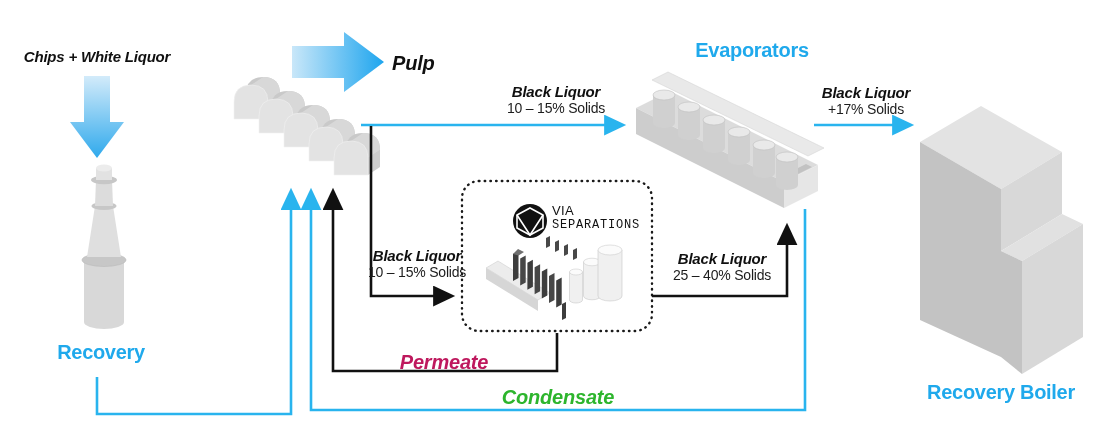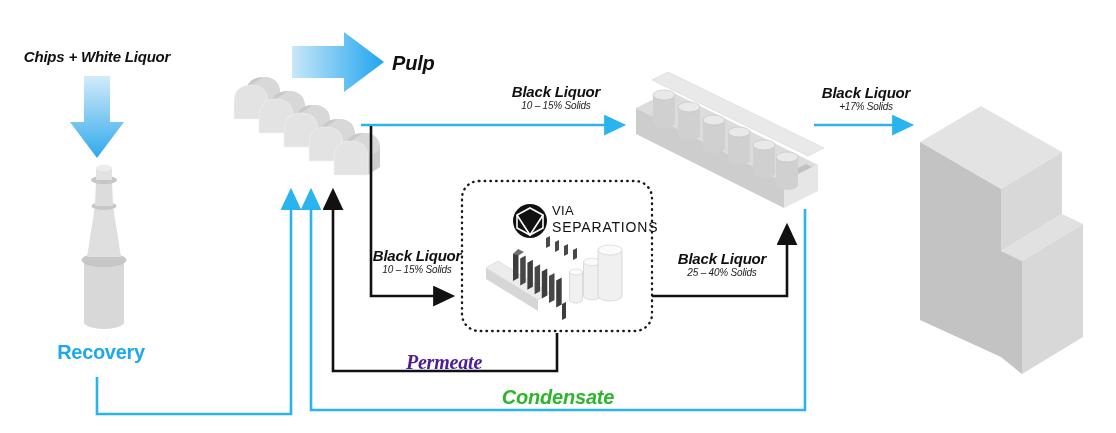--- a/index.html
+++ b/index.html
@@ -5,26 +5,26 @@
   html,body{margin:0;padding:0;background:#ffffff;}
   .stage{
     position:relative;width:1116px;height:433px;background:#ffffff;overflow:hidden;
     font-family:"Liberation Sans",sans-serif;
   }
   .stage svg{position:absolute;left:0;top:0;}
   .lbl{position:absolute;white-space:nowrap;line-height:1.15;}
   .center{transform:translateX(-50%);text-align:center;}
   .flow{font-weight:bold;font-style:italic;color:#101010;font-size:15px;letter-spacing:-0.2px;}
   .flow-lg{font-size:20px;}
-  .detail{font-style:italic;font-weight:normal;color:#1c1c1c;font-size:10px;letter-spacing:-0.2px;}
+  .detail{font-weight:normal;color:#1c1c1c;font-size:14px;letter-spacing:-0.2px;}
   .node{font-weight:bold;color:#1FA9EC;font-size:20px;letter-spacing:-0.3px;}
-  .permeate{color:#4c1d95;font-family:Liberation Serif, serif;}
+  .permeate{color:#be185d;}
   .condensate{color:#2DB52D;}
   .brand-top{font-weight:normal;color:#111;font-size:13px;letter-spacing:0.3px;}
-  .brand-bottom{font-weight:normal;color:#111;font-size:14px;letter-spacing:0.8px;}
+  .brand-bottom{font-weight:normal;color:#111;font-size:12px;letter-spacing:0.8px;font-family:Liberation Mono, monospace;}
 </style>
 </head>
 <body>
 
 <div class="stage">
 
   <svg width="1116" height="433" viewBox="0 0 1116 433">
     <defs>
       <linearGradient id="gradDown" x1="0" y1="0" x2="0" y2="1">
         <stop offset="0" stop-color="#d3ebfa"></stop>
@@ -140,20 +140,21 @@
 
   <div class="lbl flow center" style="left:97px;top:48px;">Chips + White Liquor</div>
 
   <div class="lbl flow flow-lg" style="left:392px;top:52px;">Pulp</div>
 
   <div class="lbl center" style="left:556px;top:83px;">
     <div class="flow">Black Liquor</div>
     <div class="detail">10 – 15% Solids</div>
   </div>
 
+  <div class="lbl node center" style="left:752px;top:39px;">Evaporators</div>
 
   <div class="lbl center" style="left:866px;top:84px;">
     <div class="flow">Black Liquor</div>
     <div class="detail">+17% Solids</div>
   </div>
 
 
   <div class="lbl node center" style="left:101px;top:341px;">Recovery</div>
 
   <div class="lbl center" style="left:417px;top:247px;">
@@ -164,17 +165,18 @@
   <div class="lbl center" style="left:722px;top:250px;">
     <div class="flow">Black Liquor</div>
     <div class="detail">25 – 40% Solids</div>
   </div>
 
   <div class="lbl flow flow-lg permeate center" style="left:444px;top:351px;">Permeate</div>
 
   <div class="lbl flow flow-lg condensate center" style="left:558px;top:386px;">Condensate</div>
 
 
+  <div class="lbl node center" style="left:1001px;top:381px;">Recovery Boiler</div>
 
   <div class="lbl brand-top" style="left:552px;top:204px;">VIA</div>
   <div class="lbl brand-bottom" style="left:552px;top:219px;">SEPARATIONS</div>
 
 </div>
 
 </body></html>

